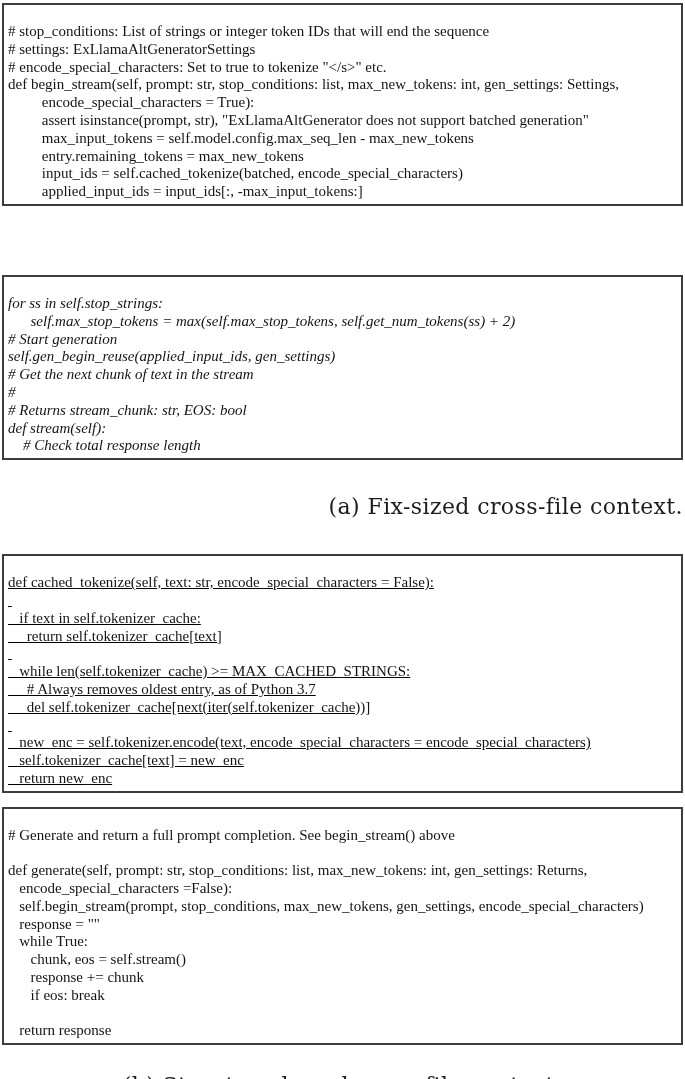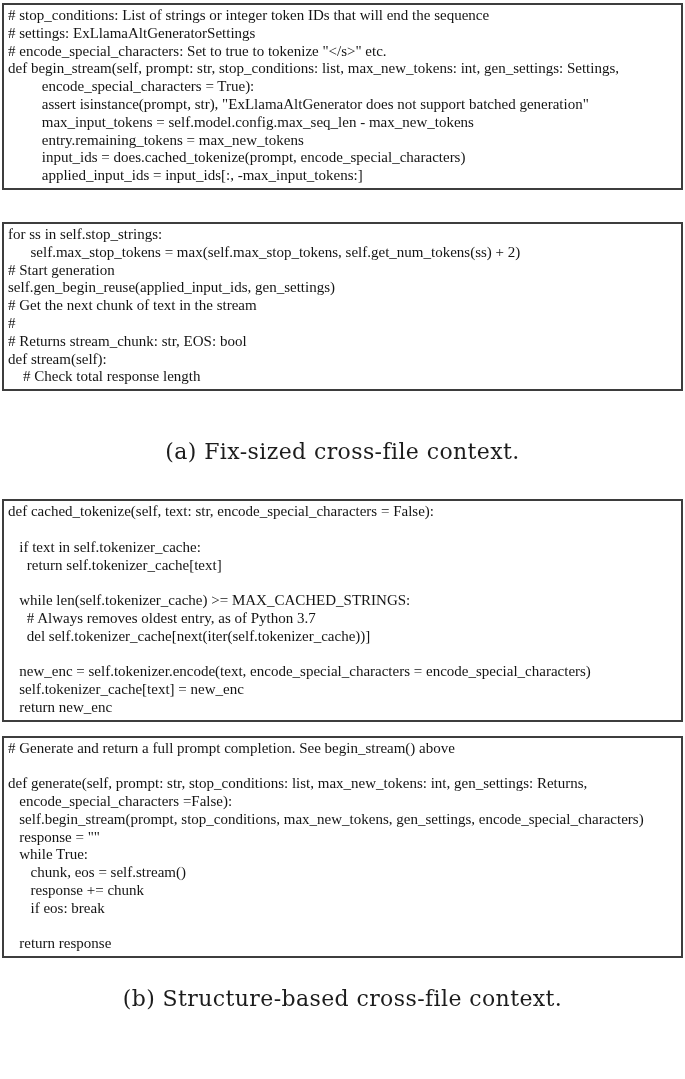--- a/index.html
+++ b/index.html
@@ -13,61 +13,61 @@
     overflow: hidden;
   }
   .page {
     width: 685px;
     height: 1079px;
     padding: 0 2px;
   }
   .code-box {
     border: 2px solid #3d3d3d;
     background: #ffffff;
-    padding: 2px 4px 3px 4px;
+    padding: 18px 4px 3px 4px;
     overflow: hidden;
     width: 100%;
   }
   .code-line {
     font-size: 15px;
     line-height: 17.8px;
     color: #141414;
     white-space: pre;
   }
   .subcaption {
     text-align: center;
     font-family: "DejaVu Serif", "Liberation Serif", serif;
     font-size: 22px;
     line-height: 28px;
     letter-spacing: 0.4px;
     color: #1c1c1c;
     white-space: pre;
   }
   #box-begin-stream { margin-top: 3px; }
-  #box-stream       { margin-top: 32px; }
-  #caption-a        { margin-top: 47px; }
-  #box-cached-tokenize { margin-top: 33px; }
+  #box-stream       { margin-top: 69px; font-style: italic; }
+  #caption-a        { margin-top: 33px; text-align: right; }
+  #box-cached-tokenize { margin-top: 33px; text-decoration: underline; }
   #box-generate     { margin-top: 14px; }
   #caption-b        { margin-top: 27px; }
 </style>
 </head>
 <body>
 
 <div class="page">
 
   <div class="code-box" id="box-begin-stream">
       <div class="code-line"># stop_conditions: List of strings or integer token IDs that will end the sequence</div>
       <div class="code-line"># settings: ExLlamaAltGeneratorSettings</div>
       <div class="code-line"># encode_special_characters: Set to true to tokenize "&lt;/s&gt;" etc.</div>
       <div class="code-line">def begin_stream(self, prompt: str, stop_conditions: list, max_new_tokens: int, gen_settings: Settings,</div>
       <div class="code-line">         encode_special_characters = True):</div>
       <div class="code-line">         assert isinstance(prompt, str), "ExLlamaAltGenerator does not support batched generation"</div>
       <div class="code-line">         max_input_tokens = self.model.config.max_seq_len - max_new_tokens</div>
       <div class="code-line">         entry.remaining_tokens = max_new_tokens</div>
-      <div class="code-line">         input_ids = does.cached_tokenize(prompt, encode_special_characters)</div>
+      <div class="code-line">         input_ids = self.cached_tokenize(batched, encode_special_characters)</div>
       <div class="code-line">         applied_input_ids = input_ids[:, -max_input_tokens:]</div>
     </div>
 
   <div class="code-box" id="box-stream">
       <div class="code-line">for ss in self.stop_strings:</div>
       <div class="code-line">      self.max_stop_tokens = max(self.max_stop_tokens, self.get_num_tokens(ss) + 2)</div>
       <div class="code-line"># Start generation</div>
       <div class="code-line">self.gen_begin_reuse(applied_input_ids, gen_settings)</div>
       <div class="code-line"># Get the next chunk of text in the stream</div>
       <div class="code-line">#</div>

